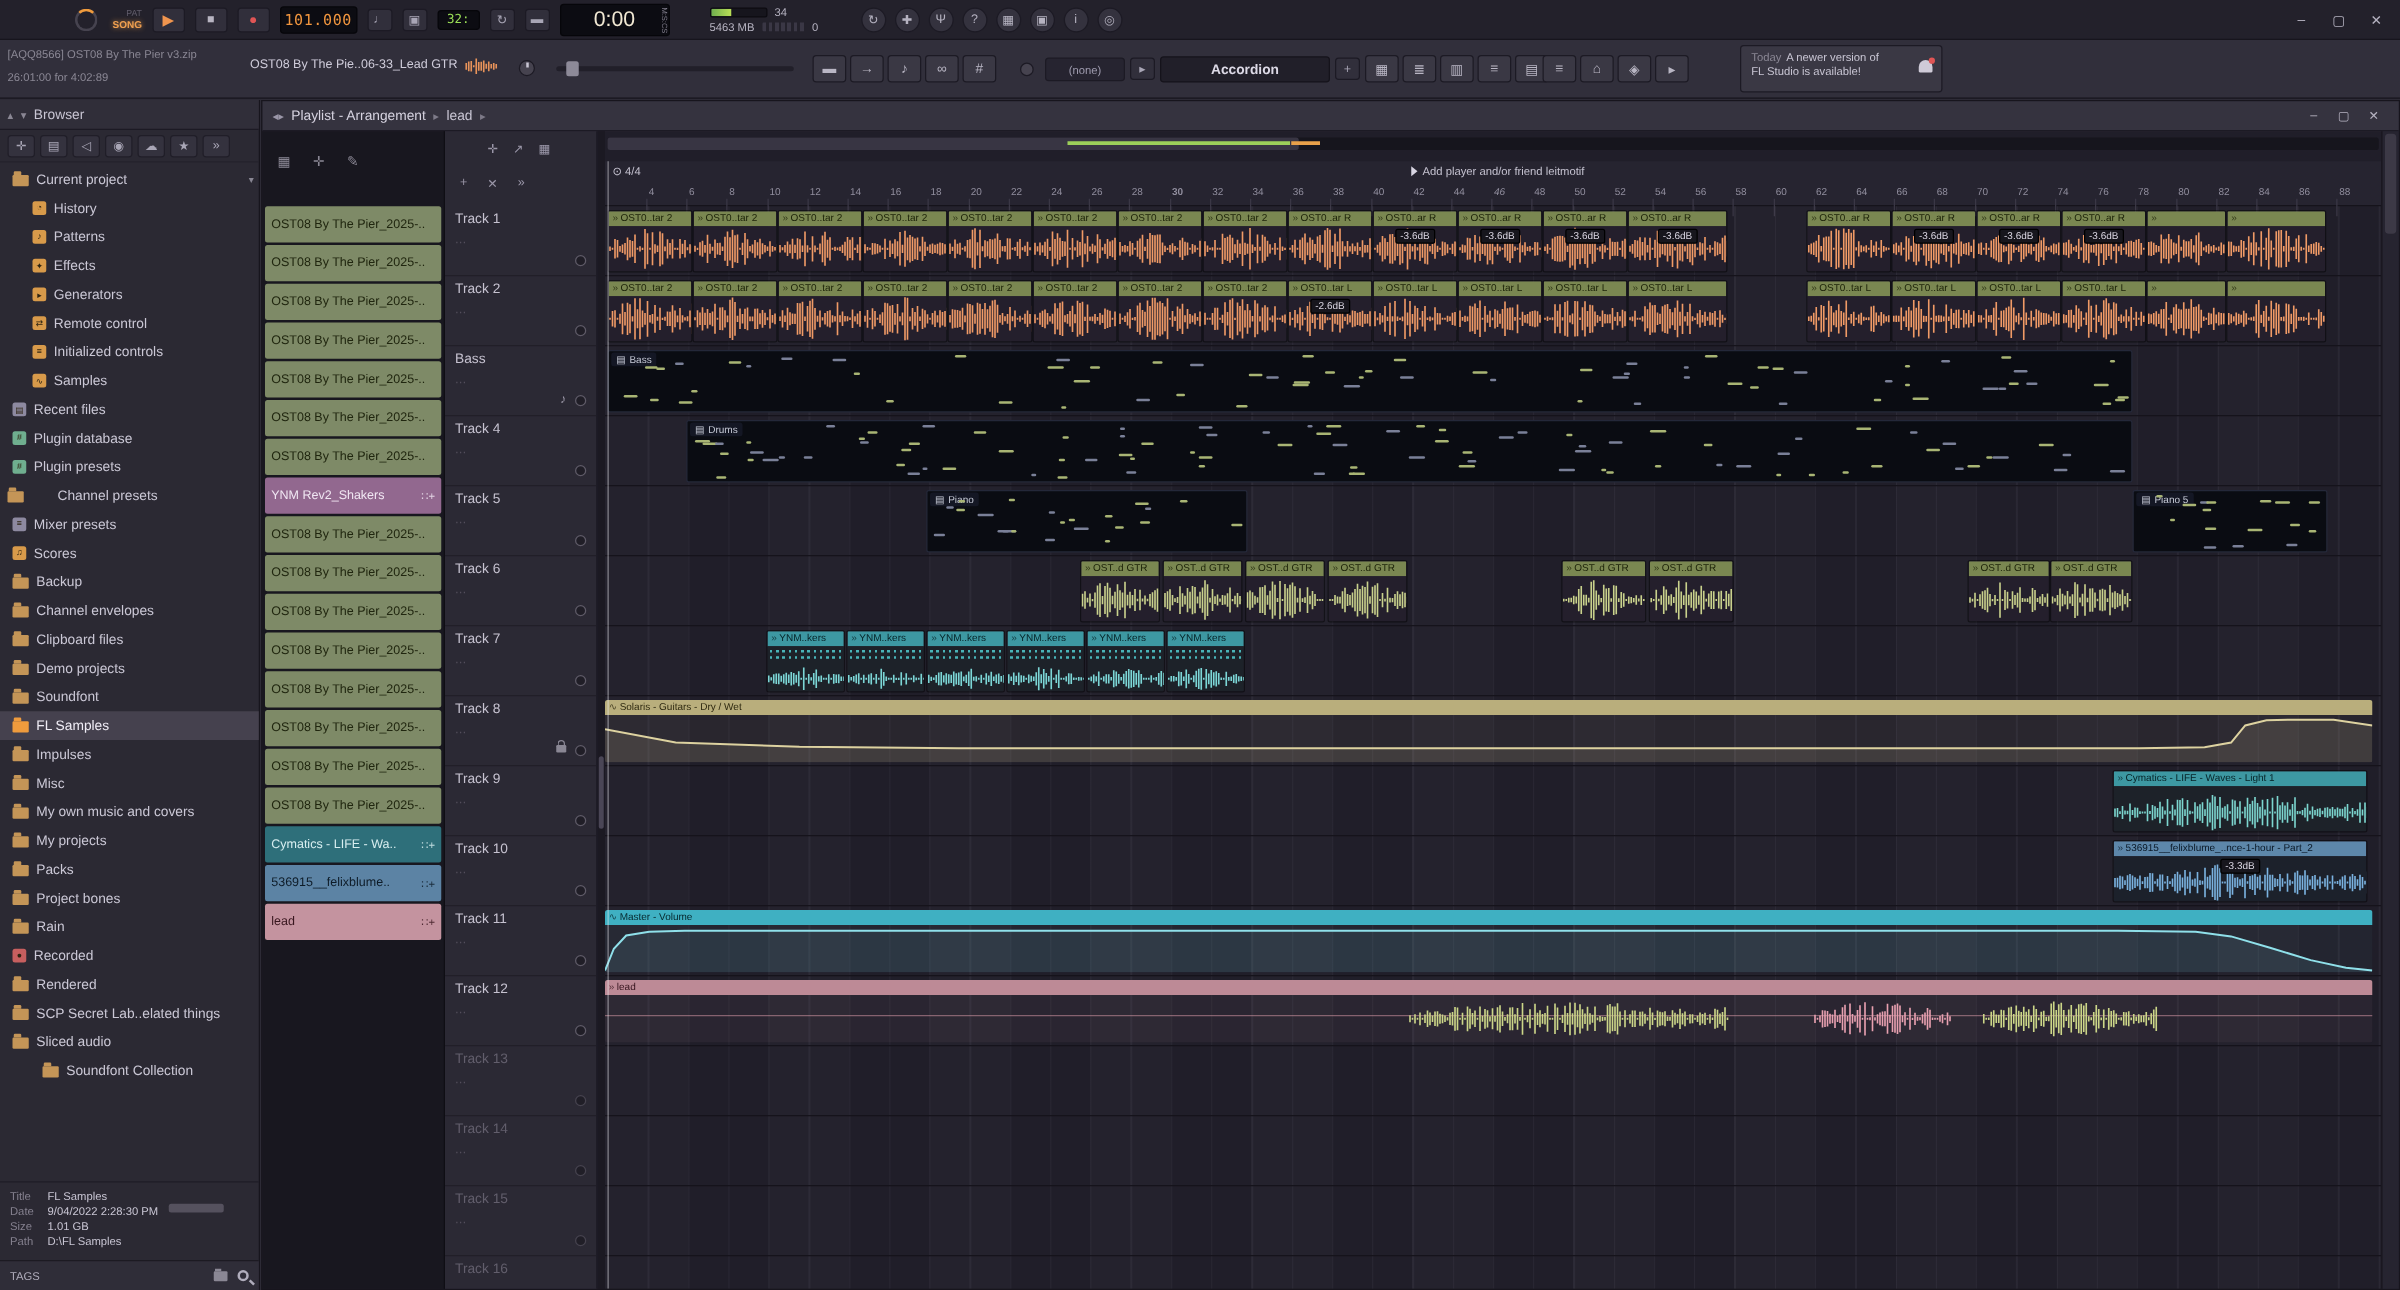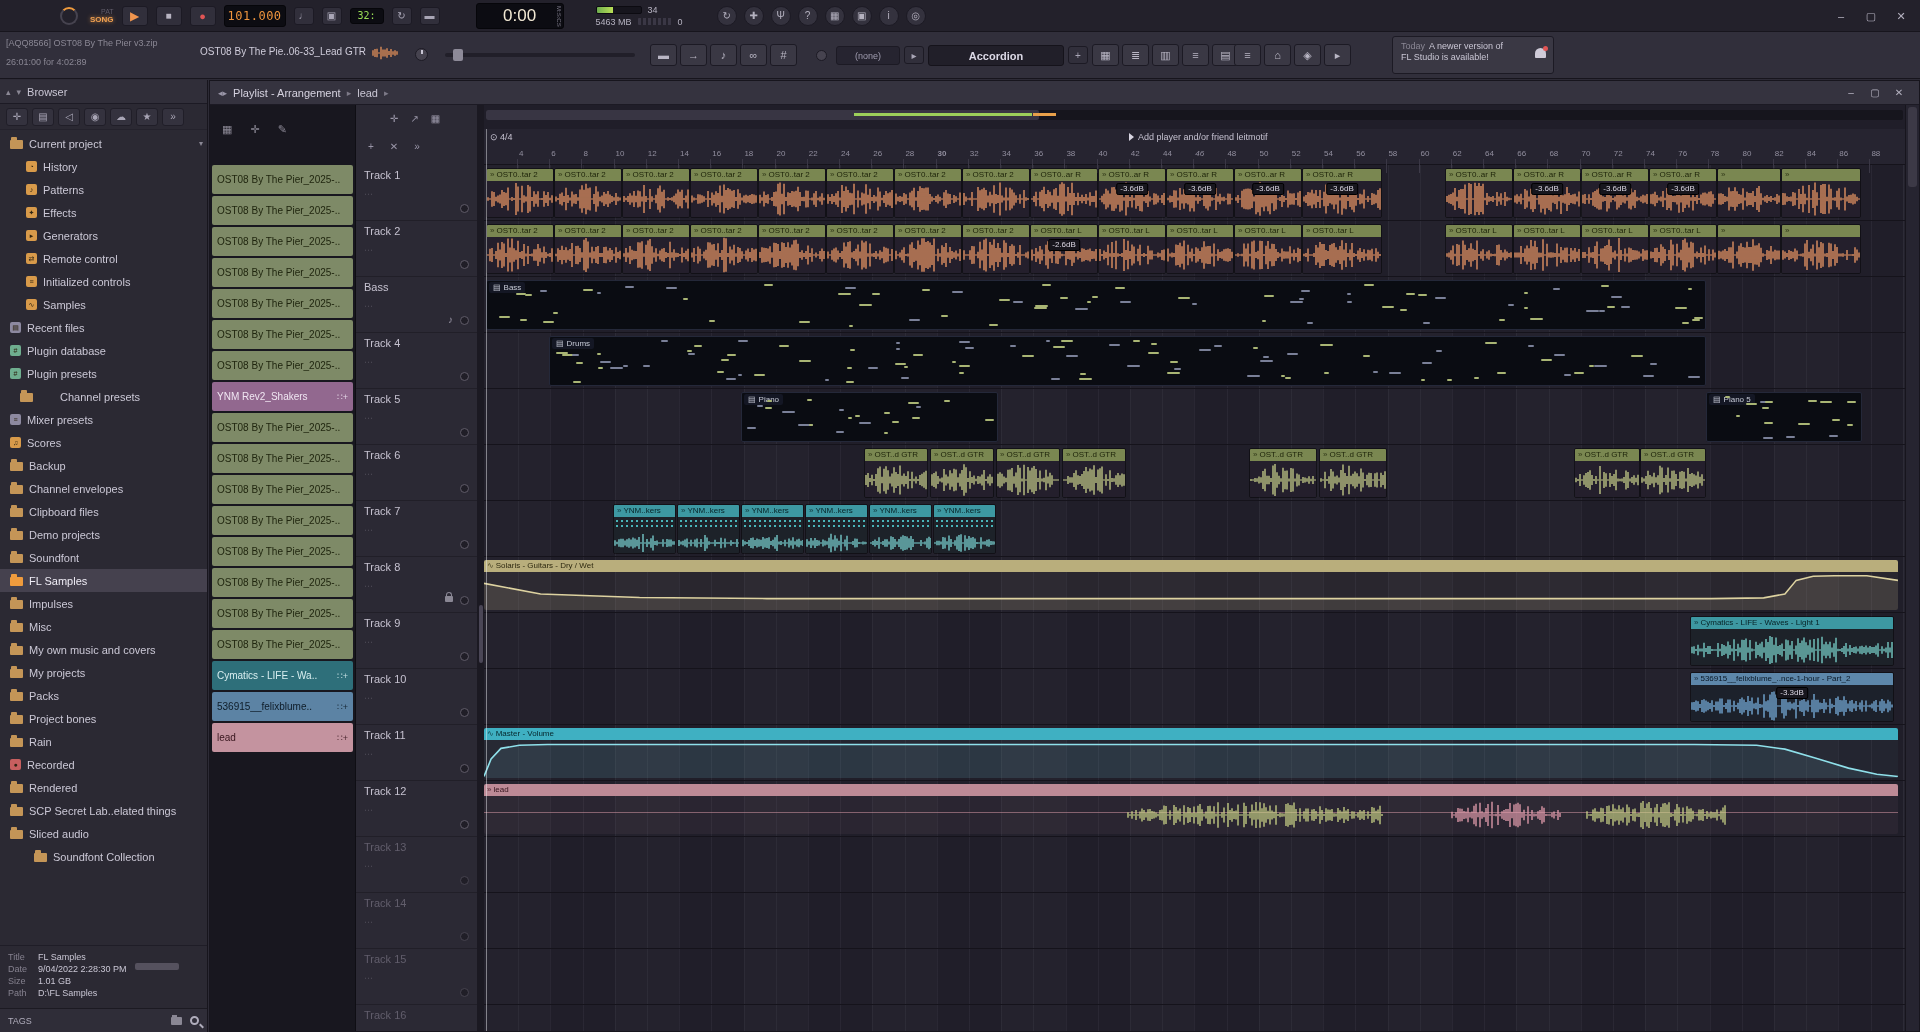--- a/index.html
+++ b/index.html
@@ -15,21 +15,21 @@
   .patsong{display:flex;flex-direction:column;align-items:flex-end;line-height:8px;margin-left:4px;}
   .patsong .pat{font-size:7px;color:#615d6b;}
   .patsong .song{font-size:8px;color:#f0a050;text-shadow:0 0 4px rgba(240,160,80,.8);font-weight:bold;}
   .tbtn{width:26px;height:20px;display:flex;align-items:center;justify-content:center;border-radius:3px;background:#312f3b;border:1px solid #1c1a24;}
   .tbtn.play{color:#f0954e;font-size:12px;}
   .tbtn.stop{color:#b8b5c2;font-size:10px;}
   .tbtn.rec{color:#e05555;font-size:11px;}
   .lcd{background:#0c0c12;border:1px solid #06060a;border-radius:3px;color:#f0953e;font-family:"DejaVu Sans Mono",monospace;display:flex;align-items:center;justify-content:center;}
   .lcd.tempo{width:62px;height:22px;font-size:12px;letter-spacing:.5px;}
   .lcd.green{width:34px;height:16px;color:#9adf56;font-size:10px;}
-  .lcd.time{width:88px;height:26px;font-size:17px;color:#f2e9d4;position:relative;margin-left:28px;}
+  .lcd.time{width:88px;height:26px;font-size:17px;color:#f2e9d4;position:relative;}
   .lcd.time .unit{position:absolute;right:1px;top:2px;writing-mode:vertical-rl;font-size:6px;color:#7d7a88;letter-spacing:0;}
   .miniic{width:20px;height:18px;display:flex;align-items:center;justify-content:center;border-radius:3px;background:#312f3b;border:1px solid #1c1a24;color:#a9a6b6;font-size:10px;}
   .cpu{display:flex;flex-direction:column;gap:2px;margin-left:24px;font-size:9px;color:#b5b2c0;}
   .cpu .row{display:flex;align-items:center;gap:6px;}
   .meter{width:46px;height:8px;background:#16151d;border-radius:2px;overflow:hidden;border:1px solid #0c0b11;}
   .meter i{display:block;height:100%;width:38%;background:linear-gradient(90deg,#6fae4f,#b9df56);}
   .ledstrip{width:34px;height:7px;background:repeating-linear-gradient(90deg,#3a3745 0 3px,#23212b 3px 5px);border-radius:1px;}
   #mb-right-icons{display:flex;gap:7px;margin-left:26px;}
   .circ{width:20px;height:20px;border-radius:50%;background:#34323e;border:1px solid #1c1a24;color:#b5b2c0;display:flex;align-items:center;justify-content:center;font-size:10px;}
   #mb-win{position:absolute;right:4px;top:0;height:32px;display:flex;align-items:center;}
@@ -333,21 +333,21 @@
           <span>Recent files</span>
         </div>
         <div class="trow2" style="padding-left: 10px;">
           <span class="sico" style="background: rgb(111, 174, 143);">#</span>
           <span>Plugin database</span>
         </div>
         <div class="trow2" style="padding-left: 10px;">
           <span class="sico" style="background: rgb(111, 174, 143);">#</span>
           <span>Plugin presets</span>
         </div>
-        <div class="trow2" style="padding-left: 20px; gap: 27px;">
+        <div class="trow2" style="padding-left: 6px; gap: 27px;">
           <span class="fico"></span>
           <span>Channel presets</span>
         </div>
         <div class="trow2" style="padding-left: 10px;">
           <span class="sico" style="background: rgb(141, 137, 160);">≡</span>
           <span>Mixer presets</span>
         </div>
         <div class="trow2" style="padding-left: 10px;">
           <span class="sico" style="background: rgb(216, 154, 74);">♫</span>
           <span>Scores</span>

